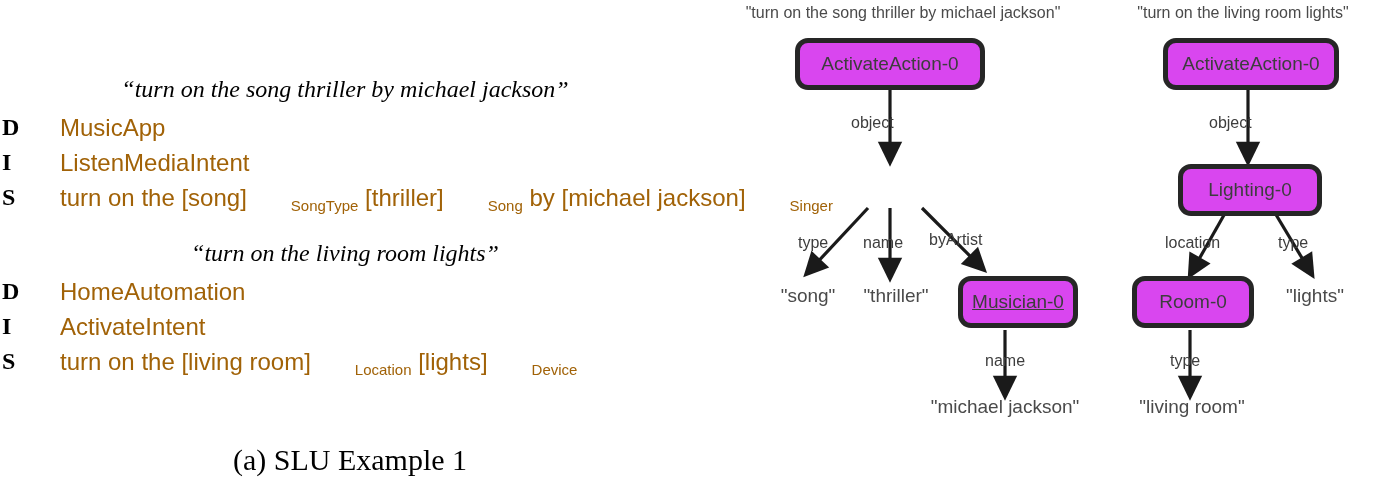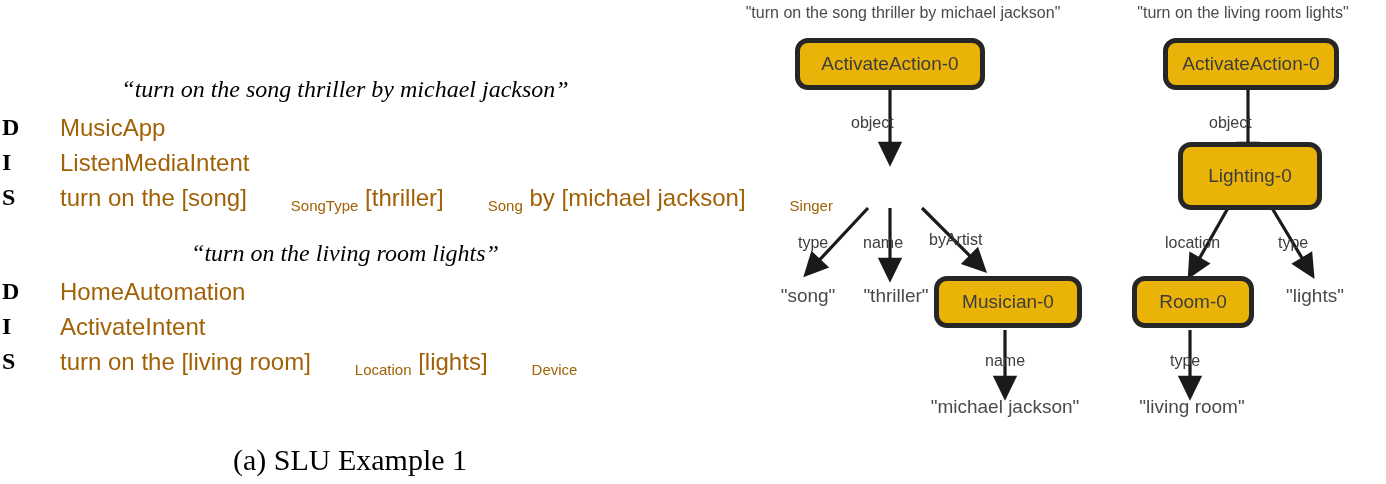--- a/index.html
+++ b/index.html
@@ -102,21 +102,21 @@
     color: #4a4a4a;
     white-space: nowrap;
     text-align: center;
   }
   #graph-title-1 { left: 10px;  top: 4px; width: 386px; }
   #graph-title-2 { left: 400px; top: 4px; width: 286px; }
 
   .node {
     position: absolute;
     box-sizing: border-box;
-    background: #eab308;
+    background: #d946ef;
     border: 5px solid #262626;
     border-radius: 13px;
     color: #3d3d3d;
     font-family: "Liberation Sans", sans-serif;
     font-size: 19px;
     display: flex;
     align-items: center;
     justify-content: center;
     white-space: nowrap;
   }
@@ -219,34 +219,34 @@
       <line x1="222" y1="208" x2="278" y2="264" stroke="#1a1a1a" stroke-width="3.2" marker-end="url(#ah)"></line>
       <line x1="305" y1="330" x2="305" y2="388" stroke="#1a1a1a" stroke-width="3.2" marker-end="url(#ah)"></line>
 
       <line x1="548" y1="90" x2="548" y2="154" stroke="#1a1a1a" stroke-width="3.2" marker-end="url(#ah)"></line>
       <line x1="528" y1="208" x2="494" y2="268" stroke="#1a1a1a" stroke-width="3.2" marker-end="url(#ah)"></line>
       <line x1="572" y1="208" x2="608" y2="268" stroke="#1a1a1a" stroke-width="3.2" marker-end="url(#ah)"></line>
       <line x1="490" y1="330" x2="490" y2="388" stroke="#1a1a1a" stroke-width="3.2" marker-end="url(#ah)"></line>
     </svg>
 
     <div class="node" style="left:95px; top:38px; width:190px; height:52px;">ActivateAction-0</div>
-    <div class="node" style="left:234px; top:276px; width:148px; height:52px;">Musician-0</div>
+    <div class="node" style="left:258px; top:276px; width:120px; height:52px;text-decoration:underline;">Musician-0</div>
 
     <div class="leaf" style="left:48px; top:285px; width:120px;">"song"</div>
     <div class="leaf" style="left:136px; top:285px; width:120px;">"thriller"</div>
     <div class="leaf" style="left:205px; top:396px; width:200px;">"michael jackson"</div>
 
     <div class="edge-label" style="left:151px; top:114px;">object</div>
     <div class="edge-label" style="left:98px; top:234px;">type</div>
     <div class="edge-label" style="left:163px; top:234px;">name</div>
     <div class="edge-label" style="left:229px; top:231px;">byArtist</div>
     <div class="edge-label" style="left:285px; top:352px;">name</div>
 
     <div class="node" style="left:463px; top:38px; width:176px; height:52px;">ActivateAction-0</div>
-    <div class="node" style="left:478px; top:142px; width:144px; height:68px;">Lighting-0</div>
+    <div class="node" style="left:478px; top:164px; width:144px; height:52px;">Lighting-0</div>
     <div class="node" style="left:432px; top:276px; width:122px; height:52px;">Room-0</div>
 
     <div class="leaf" style="left:560px; top:285px; width:110px;">"lights"</div>
     <div class="leaf" style="left:410px; top:396px; width:164px;">"living room"</div>
 
     <div class="edge-label" style="left:509px; top:114px;">object</div>
     <div class="edge-label" style="left:465px; top:234px;">location</div>
     <div class="edge-label" style="left:578px; top:234px;">type</div>
     <div class="edge-label" style="left:470px; top:352px;">type</div>
   </div>

